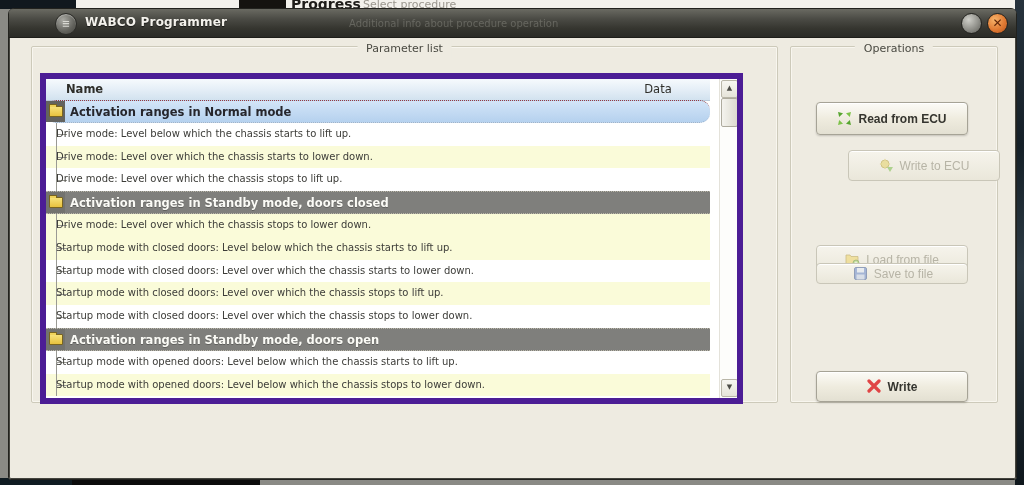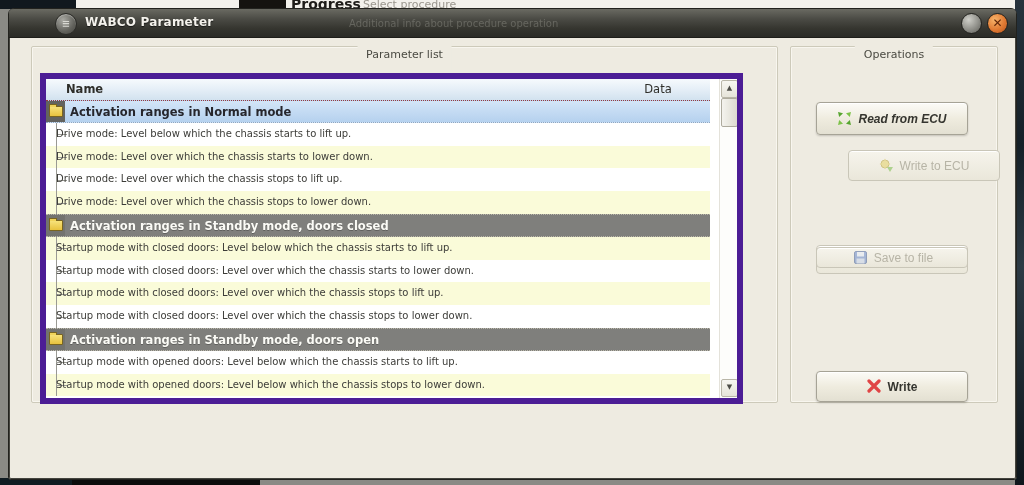--- a/index.html
+++ b/index.html
@@ -36,35 +36,35 @@
   .winbtn{position:absolute;top:4px;width:19px;height:19px;border-radius:50%;border:1px solid #23231f;}
   .winbtn.min{left:952px;background:radial-gradient(circle at 35% 30%,#cfcfc9,#84847e 65%,#5a5a54);}
   .winbtn.close{left:978px;background:radial-gradient(circle at 35% 30%,#f7b36a,#e07a33 55%,#b8531c);
     color:#5e2408;font-size:12px;font-weight:bold;line-height:18px;text-align:center;}
   
   .groupbox{position:absolute;border:1px solid #cdcaba;border-radius:2px;
     box-shadow:inset 0 0 0 1px #f8f6ef;}
   .gb-param{left:22px;top:37px;width:745px;height:355px;}
   .gb-ops{left:781px;top:37px;width:206px;height:355px;}
   .gb-label{position:absolute;top:-8px;left:50%;transform:translateX(-50%);
-    background:#eeebe1;padding:9px 9px;font-size:11px;color:#4a4a42;white-space:nowrap;}
+    background:#eeebe1;padding:3px 9px;font-size:11px;color:#4a4a42;white-space:nowrap;}
   
   .ptable{position:absolute;left:8px;top:26px;width:691px;height:319px;background:#ffffff;
     border:6px solid #4c1d95;overflow:hidden;}
   .thead{position:absolute;left:0;top:0;width:664px;height:21px;
     background:linear-gradient(180deg,#f6fafd 0%,#e3edf6 55%,#d2e2ef 100%);
     border-bottom:1px solid #b9c9d9;}
   .th-name{position:absolute;left:20px;top:3px;font-size:11.5px;font-weight:bold;color:#2e2e2a;}
   .th-data{position:absolute;left:572px;top:3px;width:80px;text-align:center;font-size:11.5px;font-weight:normal;color:#2e2e2a;}
   .rows{position:absolute;left:0;top:21px;width:664px;height:298px;overflow:hidden;}
   .prow{position:relative;width:100%;height:22.8px;box-sizing:border-box;}
   .prow.white{background:#ffffff;}
   .prow.yellow{background:#fafbd9;}
   .prow.blue-selected{background:linear-gradient(180deg,#d3e5f8,#b5d1ee);
-    border-top:1px dotted #97393c;border-bottom:1px dotted #8fa6c0;}
+    border-top:1px dotted #97393c;border-bottom:1px dotted #8fa6c0;border-radius:10px;}
   .prow.gray{background:#7f7f7c;border-top:1px dotted #b9b6a8;border-bottom:1px dotted #b9b6a8;}
   .icon-cell{position:absolute;left:0;top:0;width:19px;height:100%;background:#63635f;
     display:flex;align-items:center;justify-content:center;}
   .prow.gray .icon-cell{background:#73736f;}
   .folder{position:relative;width:12px;height:9px;background:linear-gradient(180deg,#f7e27a,#e8c23e);
     border:1px solid #7a651f;border-radius:1px;}
   .folder::before{content:"";position:absolute;left:-1px;top:-3px;width:6px;height:2px;
     background:#f0d35a;border:1px solid #7a651f;border-bottom:none;border-radius:1px 1px 0 0;}
   .glabel{position:absolute;left:24px;top:4px;font-size:11.5px;font-weight:bold;color:#26262c;white-space:nowrap;}
   .prow.gray .glabel{color:#fbfbf6;text-shadow:0 1px 0 rgba(0,0,0,.25);}
@@ -82,24 +82,24 @@
   
   .op-btn{position:absolute;left:25px;width:152px;height:31px;border-radius:4px;
     border:1px solid #a6a396;background:linear-gradient(180deg,#fcfbf7 0%,#efecdf 50%,#e3e0d2 100%);
     box-shadow:inset 0 1px 0 #ffffff,0 1px 2px rgba(0,0,0,.18);
     display:flex;align-items:center;justify-content:center;gap:6px;
     font-size:12px;color:#35352f;cursor:default;}
   .op-btn.disabled{color:#b7b4a6;border-color:#c9c6b8;
     background:linear-gradient(180deg,#f6f4ec,#eae7da);box-shadow:inset 0 1px 0 #fff;}
   .op-btn .bicon{display:inline-flex;width:15px;height:15px;}
   .op-btn.disabled .bicon{opacity:.5;}
-  .btn-read{top:55px;height:33px;font-weight:bold;font-style:italic;}
+  .btn-read{top:55px;height:33px;font-weight:bold;}
   .btn-write{top:103px;margin-left:32px;}
   .btn-load{top:162px;height:29px;margin-top:36px;}
-  .btn-save{top:200px;height:21px;padding-left:8px;}
+  .btn-save{top:216px;height:21px;padding-left:8px;}
   .btn-close{top:324px;font-weight:bold;}
 </style>
 </head>
 <body>
 
 <div class="bg-top">
   <div class="bg-darkcorner"></div>
   <div class="bg-blackrect"></div>
   <div class="bg-progress">Progress</div>
   <div class="bg-selproc">Select procedure</div>
@@ -107,21 +107,21 @@
 <div class="bg-bottom">
   <div class="bb-teal"></div>
   <div class="bb-black"></div>
 </div>
 <div class="bg-right"></div>
 
 <div class="window">
 
   <div class="titlebar">
     <div class="app-icon">≡</div>
-    <div class="app-title">WABCO Parameter</div>
+    <div class="app-title">WABCO Programmer</div>
     <div class="ghost-text">Additional info about procedure operation</div>
     <div class="winbtn min"></div>
     <div class="winbtn close">✕</div>
   </div>
 
   <div class="groupbox gb-param">
     <div class="gb-label">Parameter list</div>
 
     <div class="ptable">
       <div class="thead">
@@ -141,29 +141,29 @@
             <span class="ilabel">Drive mode: Level below which the chassis starts to lift up.</span>
           </div>
           <div class="prow yellow">
             <span class="tree"></span>
             <span class="ilabel">Drive mode: Level over which the chassis starts to lower down.</span>
           </div>
           <div class="prow white">
             <span class="tree"></span>
             <span class="ilabel">Drive mode: Level over which the chassis stops to lift up.</span>
           </div>
-          <div class="prow yellow">
-            <span class="tree"></span>
-            <span class="ilabel">Drive mode: Level over which the chassis stops to lower down.</span>
-          </div>
           <div class="prow gray">
             <span class="icon-cell">
               <span class="folder"></span>
             </span>
             <span class="glabel">Activation ranges in Standby mode, doors closed</span>
+          </div>
+          <div class="prow yellow">
+            <span class="tree"></span>
+            <span class="ilabel">Drive mode: Level over which the chassis stops to lower down.</span>
           </div>
           <div class="prow yellow">
             <span class="tree"></span>
             <span class="ilabel">Startup mode with closed doors: Level below which the chassis starts to lift up.</span>
           </div>
           <div class="prow white">
             <span class="tree"></span>
             <span class="ilabel">Startup mode with closed doors: Level over which the chassis starts to lower down.</span>
           </div>
           <div class="prow yellow">

